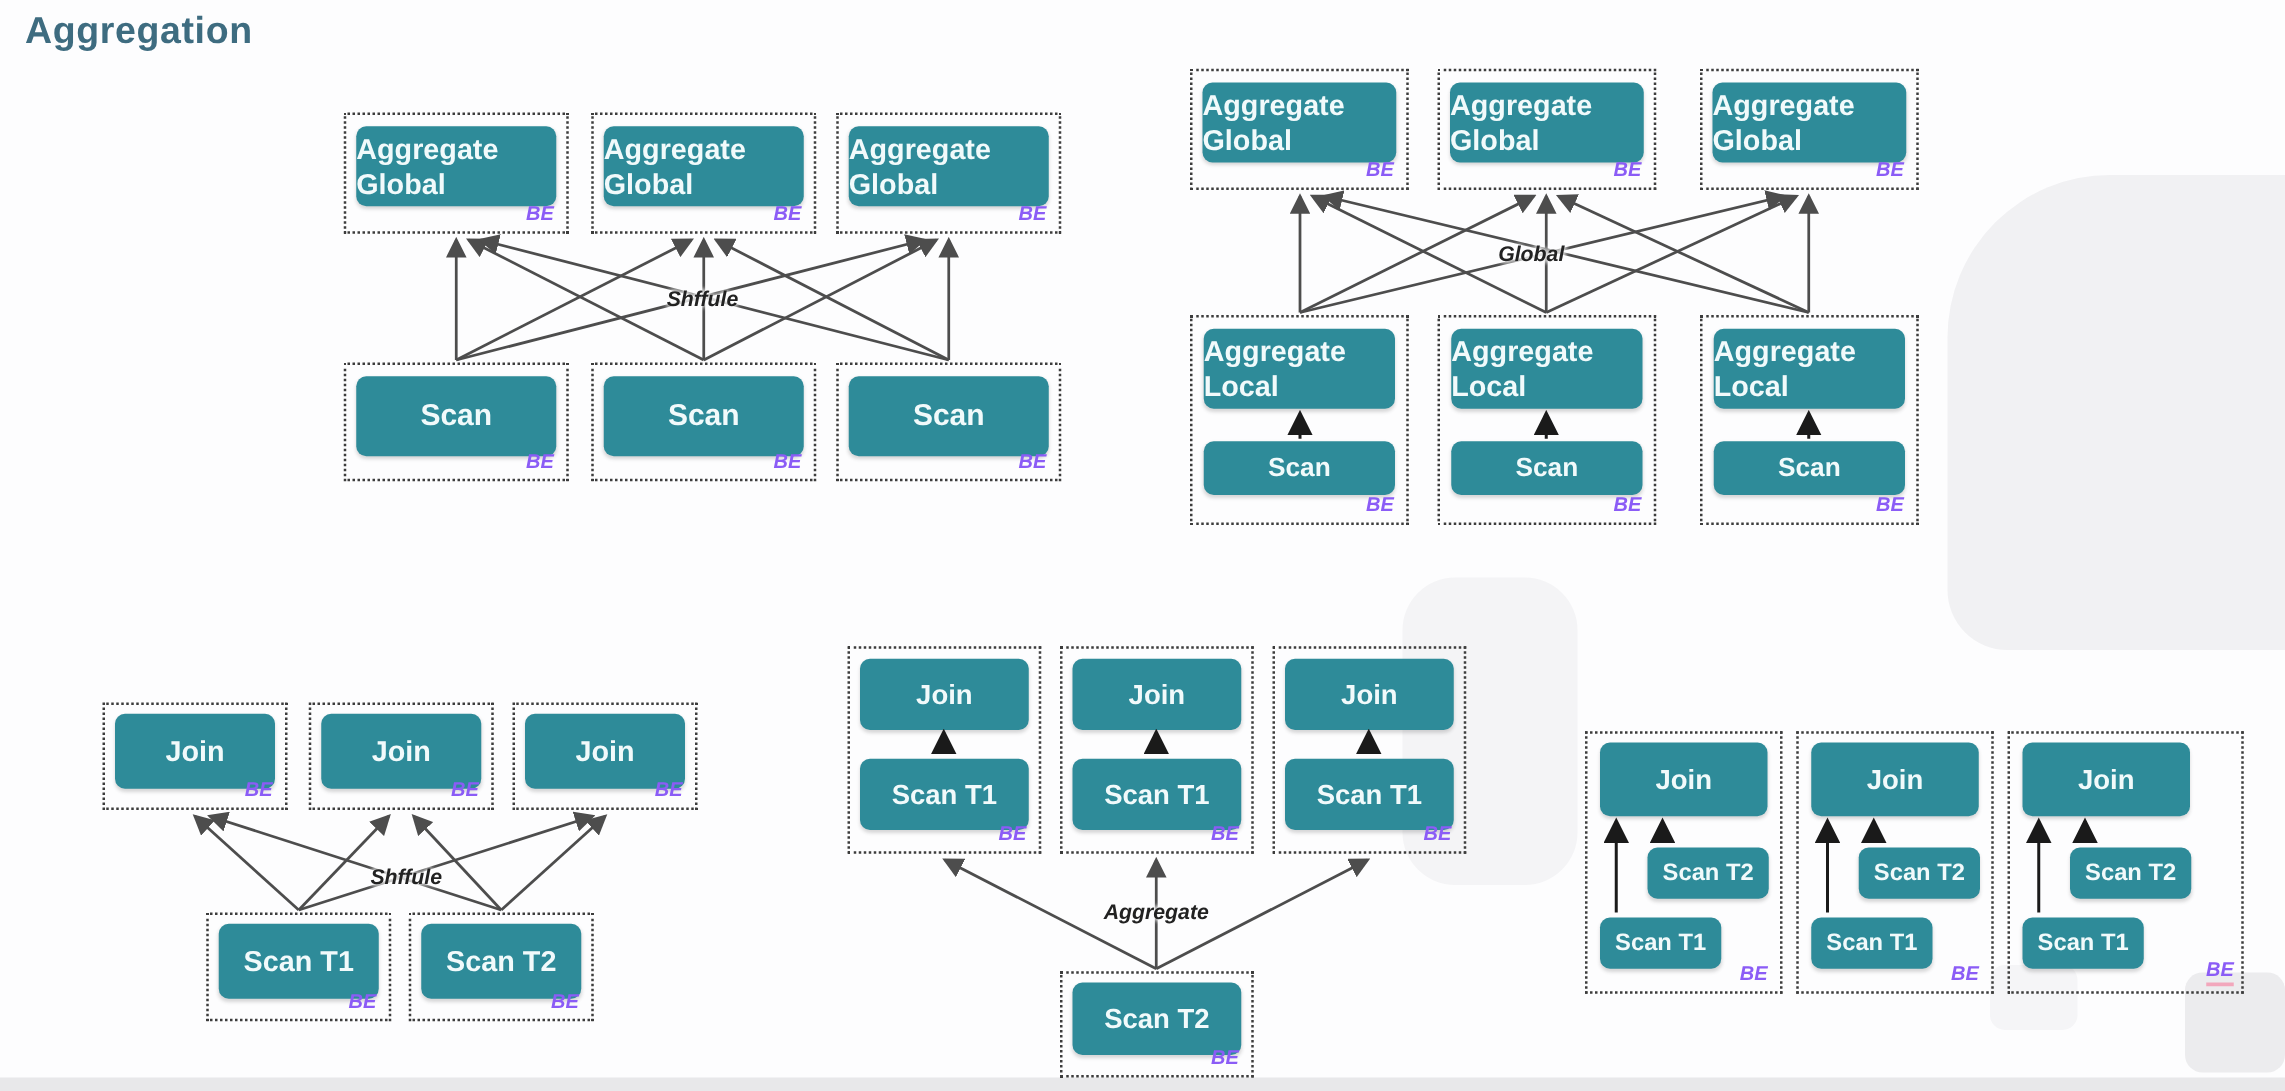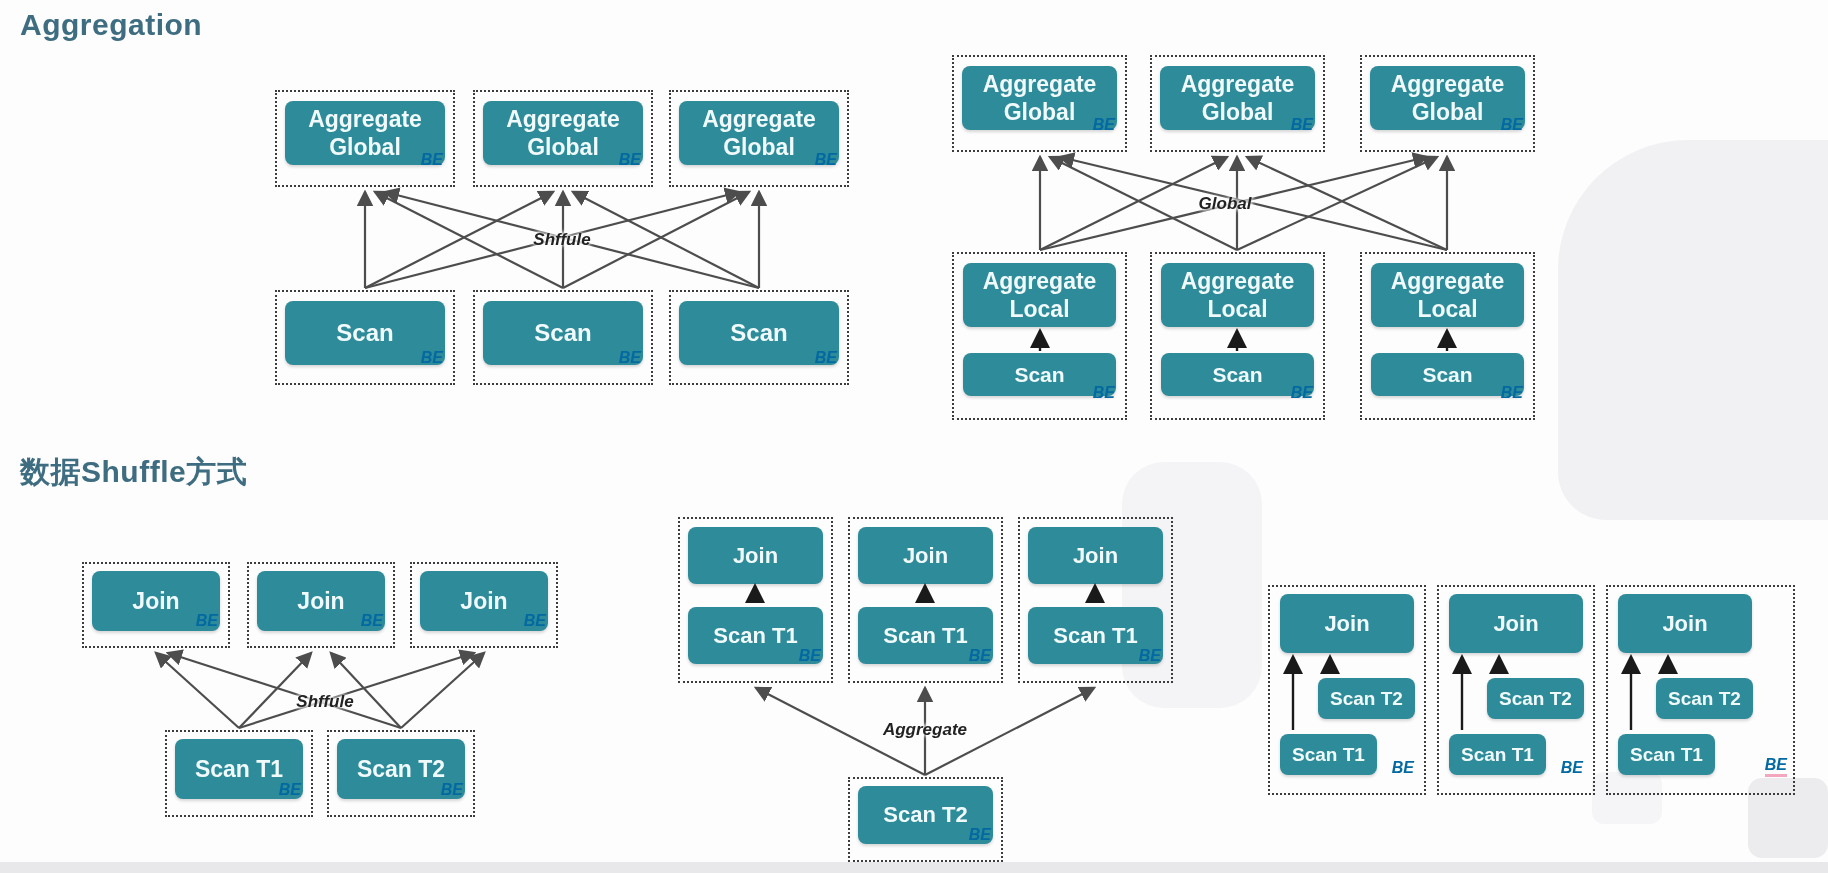--- a/index.html
+++ b/index.html
@@ -15,30 +15,30 @@
   .blob4{left:1592px;top:772px;width:70px;height:52px;background:#f5f5f7;border-radius:12px;}
   .bottombar{position:absolute;left:0;right:0;bottom:0;height:11px;background:#e8e8ea;}
   .title{
     position:absolute;margin:0;font-size:30px;font-weight:700;color:#3E6C80;letter-spacing:.5px;
   }
   .dbox{
     position:absolute;border:2px dotted #3c3c3c;box-sizing:border-box;background:transparent;
   }
   .tb{
     position:absolute;background:#2E8B99;border-radius:8px;color:#F1FAFB;font-weight:700;
-    display:flex;align-items:center;justify-content:center;text-align:center;
+    display:flex;align-items:center;justify-content:center;text-align:left;
     box-shadow:0 2px 3px rgba(40,40,40,.18);
   }
   .f24{font-size:24px;}
   .f23{font-size:23px;line-height:28px;}
   .f22{font-size:22px;}
   .f21{font-size:21px;}
   .f19{font-size:19px;}
   .be{
-    position:absolute;right:10px;bottom:16px;color:#0369a1;font-style:italic;font-weight:700;font-size:16px;
+    position:absolute;right:10px;bottom:4px;color:#8b5cf6;font-style:italic;font-weight:700;font-size:16px;
   }
   .be.underlined{border-bottom:3px solid #F2A7BC;right:6px;}
   .alabel{
     position:absolute;transform:translate(-50%,-50%);font-style:italic;font-weight:700;font-size:17px;color:#222;
     text-shadow:0 0 4px #fff,0 0 4px #fff,0 0 6px #fff;white-space:nowrap;
   }
   svg.arrows{position:absolute;left:0;top:0;pointer-events:none;}
   svg.arrows line.ar{stroke:#4d4d4d;stroke-width:2.2;}
   svg.arrows line.arb{stroke:#1a1a1a;stroke-width:2.4;}
 </style>
@@ -47,21 +47,20 @@
 
 <div id="screen">
 
   <div class="blob blob1"></div>
   <div class="blob blob2"></div>
   <div class="blob blob3"></div>
   <div class="blob blob4"></div>
   <div class="bottombar"></div>
 
   <h1 class="title" style="left:20px;top:8px;">Aggregation</h1>
-  <h1 class="title" style="left:20px;top:452px;">数据Shuffle方式</h1>
 
   <div class="dbox" style="left:275px;top:90px;width:180px;height:97px;">
     <div class="tb f23" style="left:8px;top:9px;width:160px;height:64px;">
         <span>Aggregate Global</span>
       </div>
     <div class="be">BE</div>
   </div>
   <div class="dbox" style="left:473px;top:90px;width:180px;height:97px;">
     <div class="tb f23" style="left:8px;top:9px;width:160px;height:64px;">
         <span>Aggregate Global</span>

